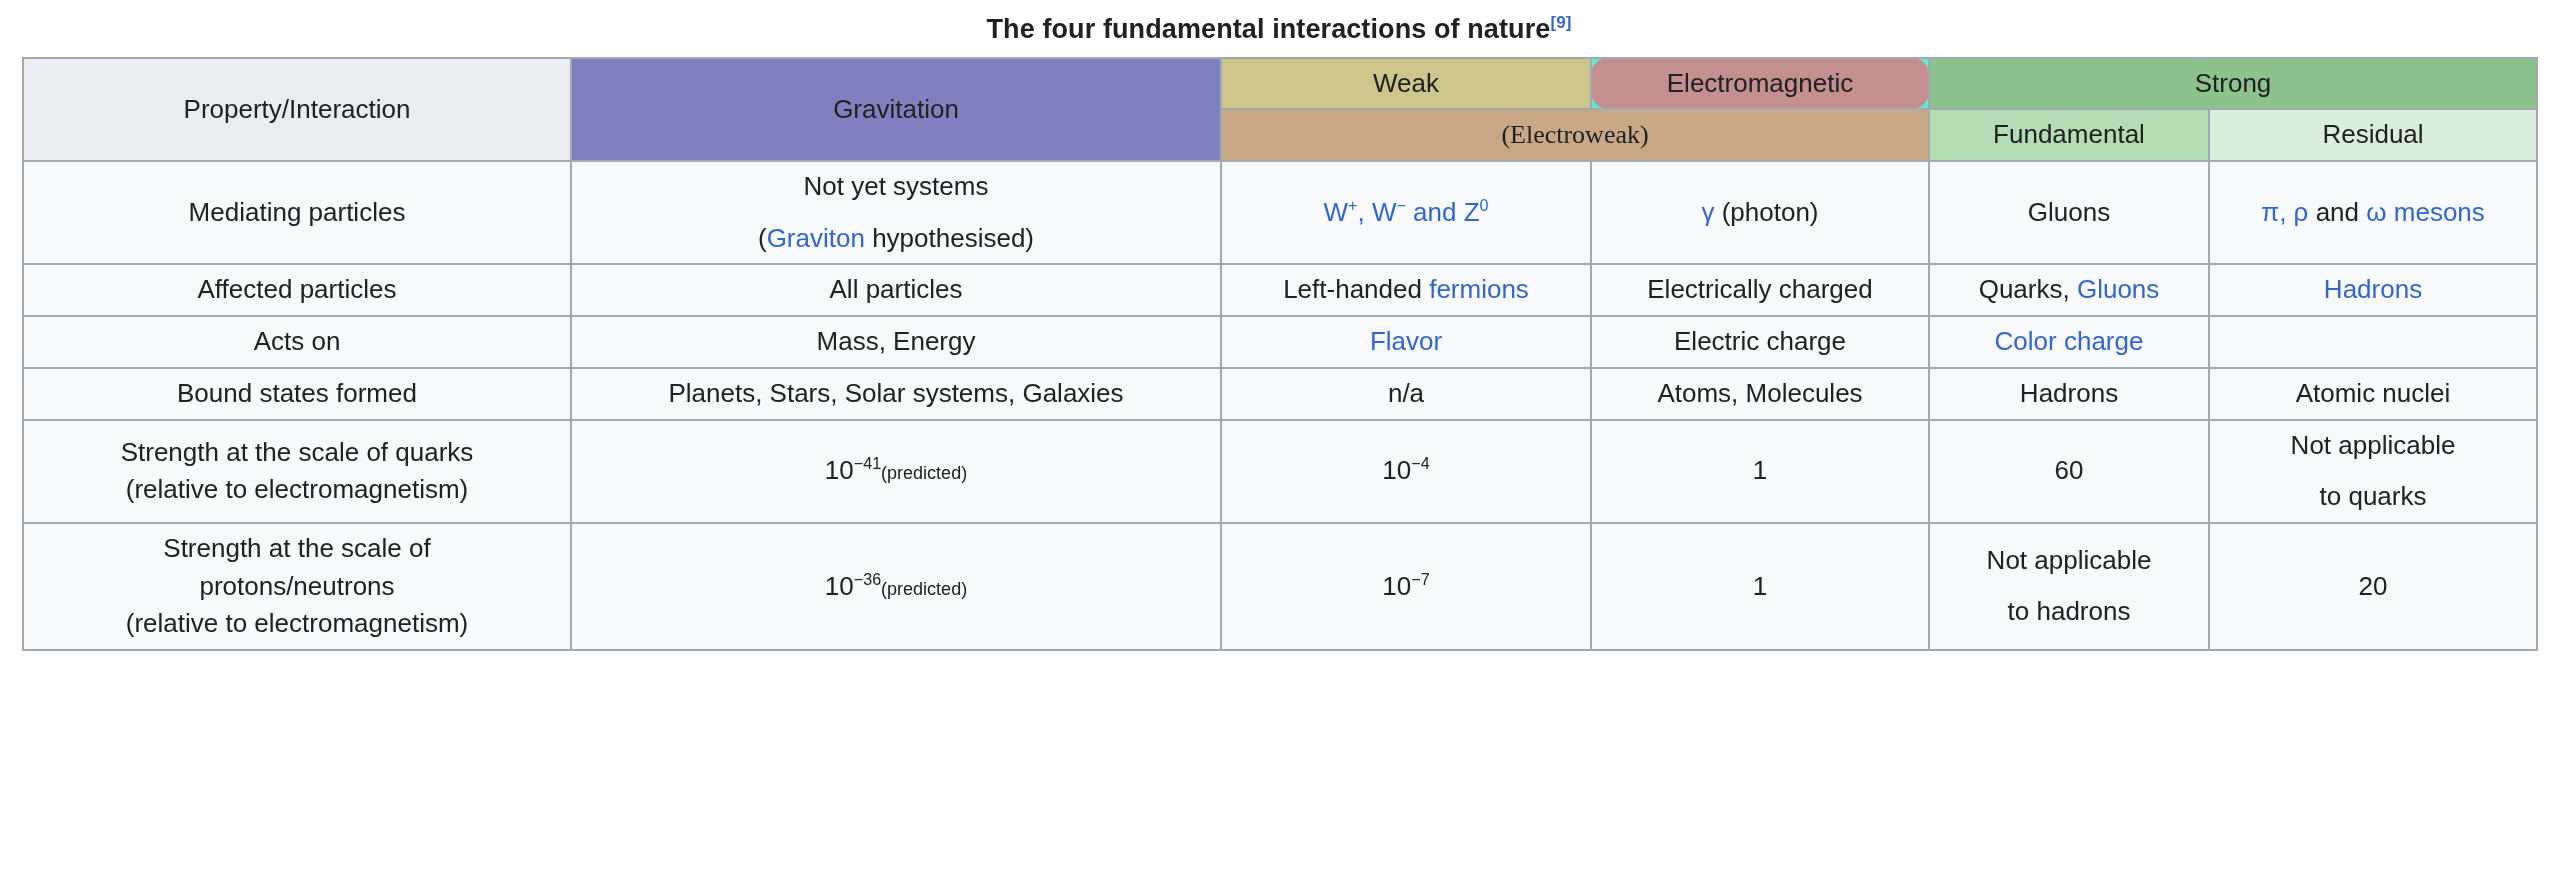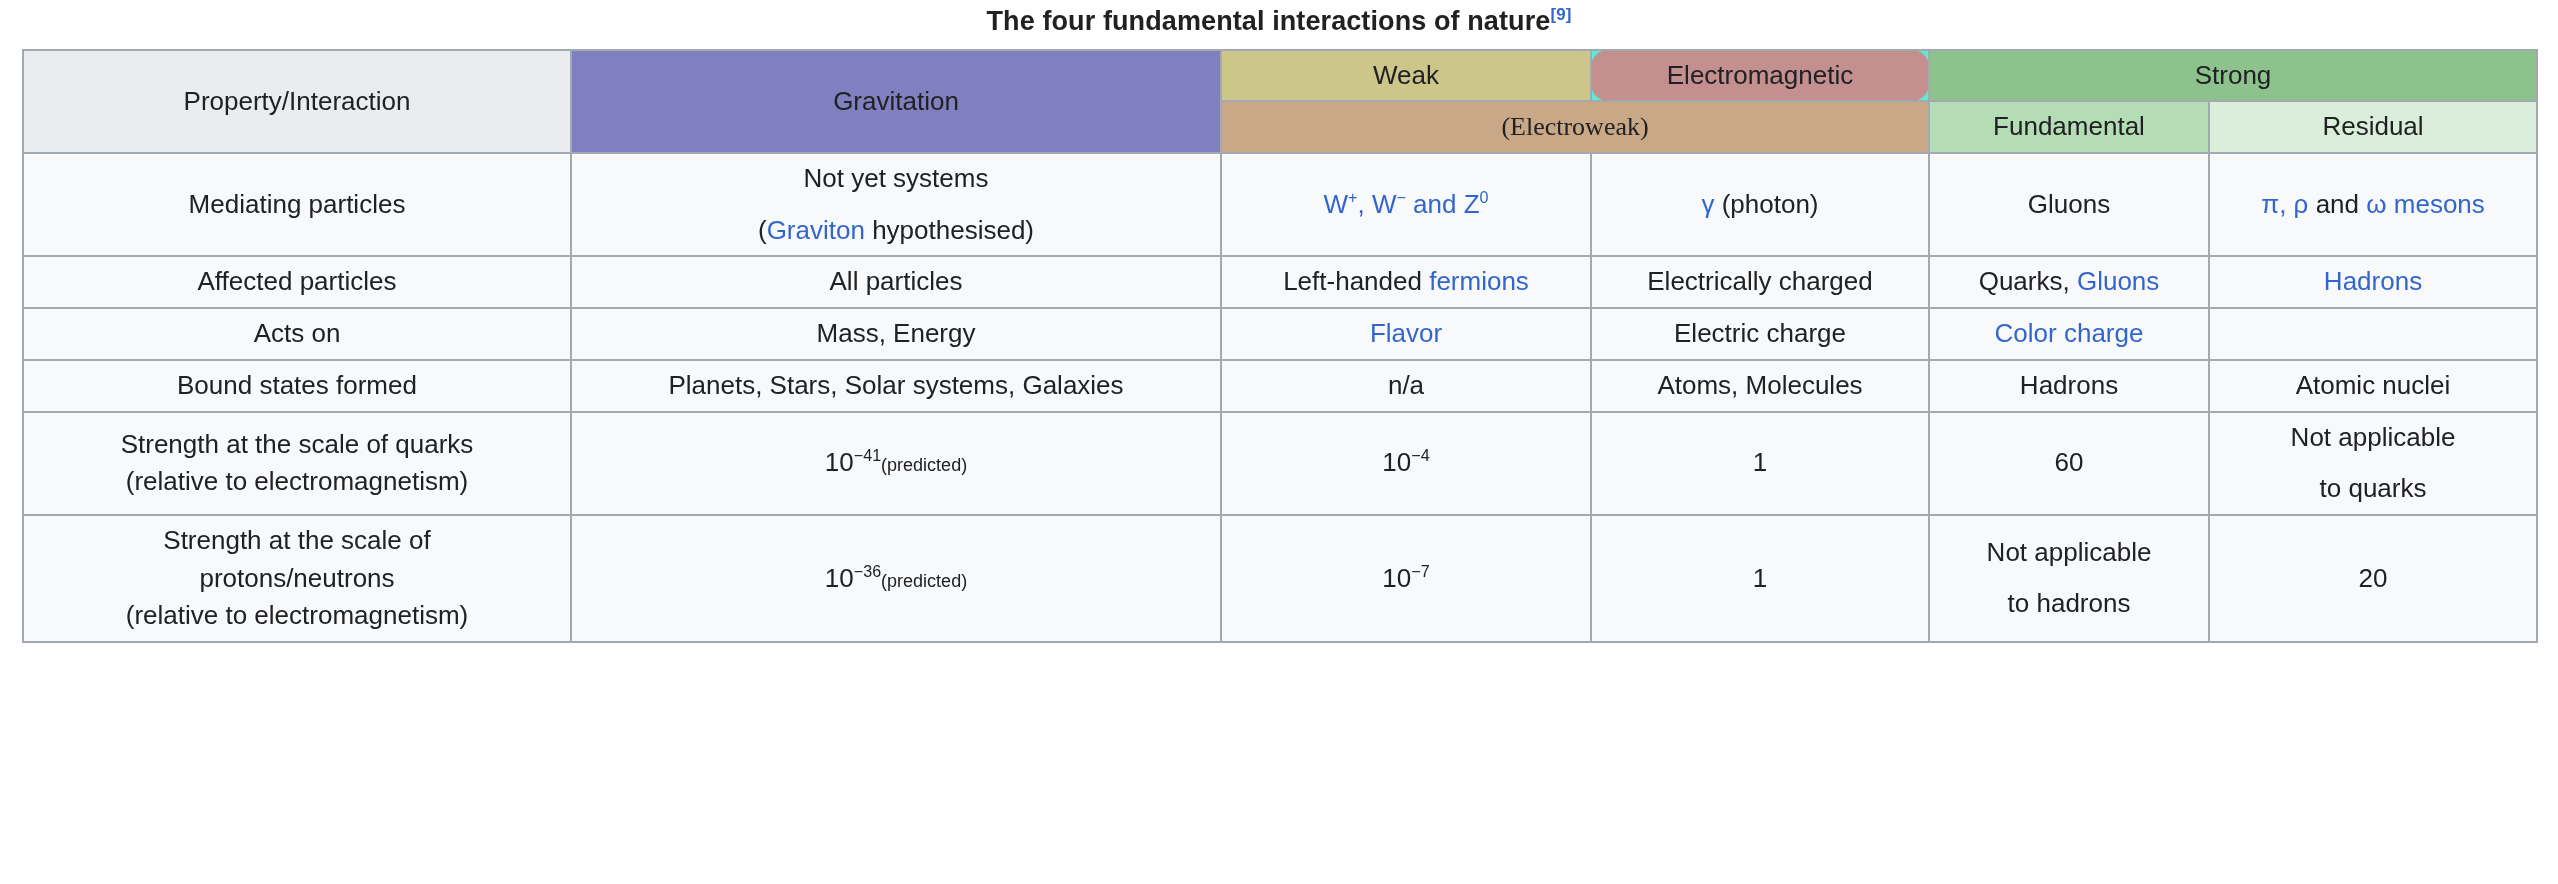--- a/index.html
+++ b/index.html
@@ -12,21 +12,21 @@
     height: 884px;
     font-family: "Liberation Sans", sans-serif;
     color: #202122;
     overflow: hidden;
   }
   .page {
     position: relative;
     width: 2558px;
     height: 712px;
     box-sizing: border-box;
-    padding: 0 22px;
+    padding: 8px 22px;
   }
   .caption {
     text-align: center;
     font-size: 27px;
     font-weight: bold;
     color: #202122;
     line-height: 1.1;
     padding: 6px 0 12px 0;
     letter-spacing: 0.1px;
   }

